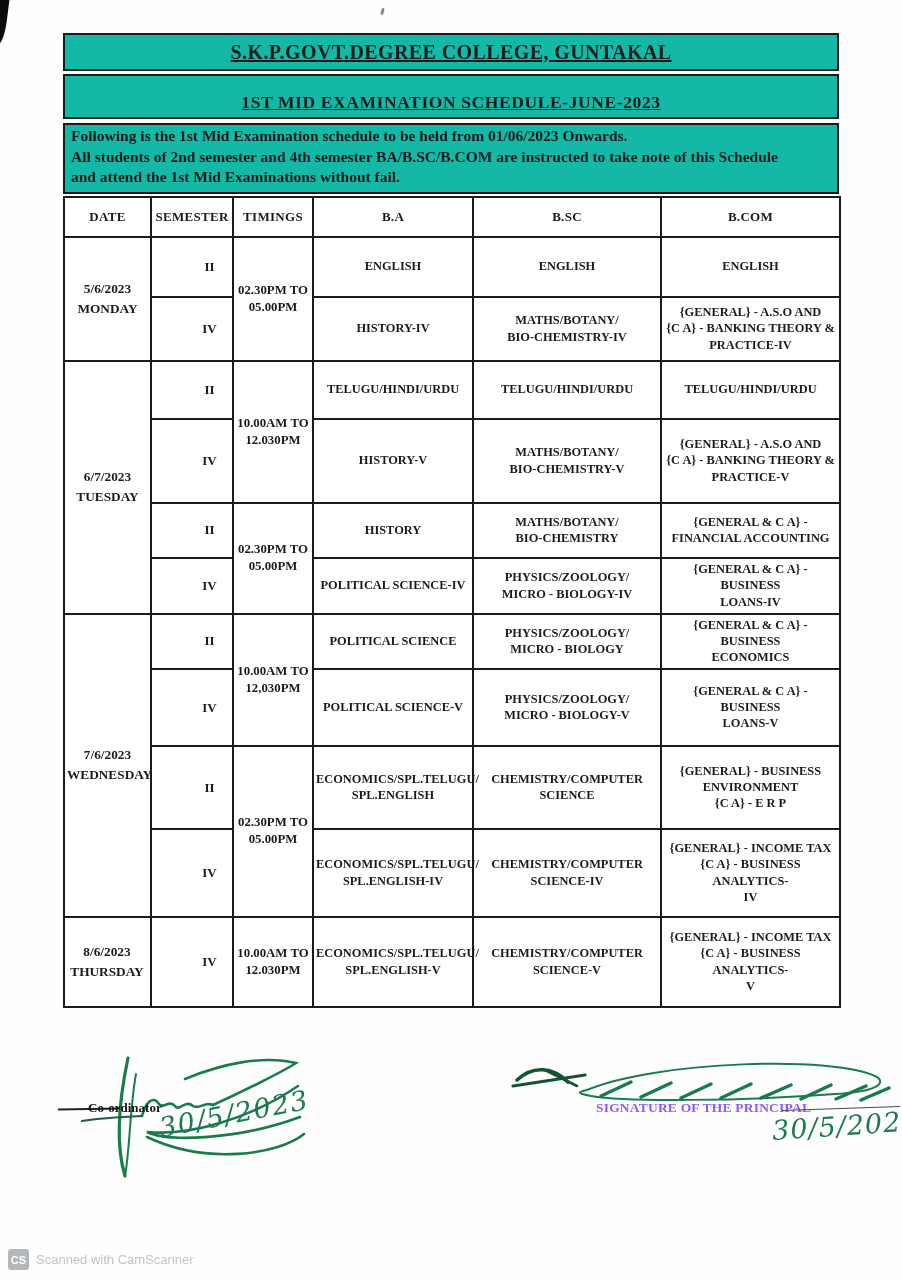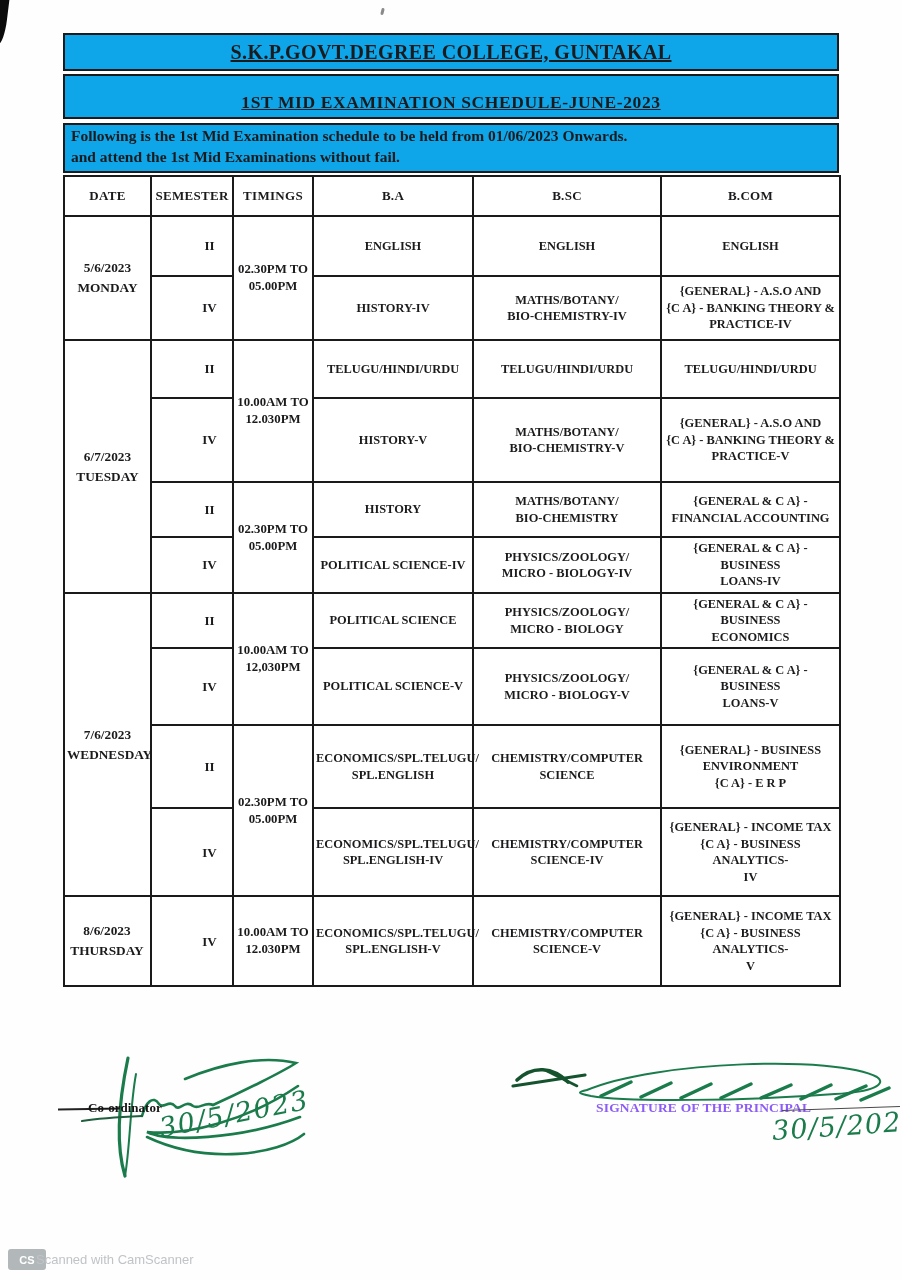--- a/index.html
+++ b/index.html
@@ -12,21 +12,21 @@
   body{font-family:"Liberation Serif", serif; color:var(--ink-black);}
   .sheet{position:relative;width:902px;height:1280px;background:#fefefe;overflow:hidden;}
 
   
   .corner-mark{position:absolute;left:-4px;top:-6px;width:11px;height:50px;background:#0b0b0b;
     border-radius:0 0 70% 70%;transform:rotate(7deg);}
   .speck{position:absolute;left:381px;top:8px;width:3px;height:7px;background:#8a8a8a;
     border-radius:2px;transform:rotate(14deg);}
 
   
-  .box{margin-left:63px;margin-right:63px;border:2px solid var(--border);background:#0ea5e9;}
+  .box{margin-left:63px;margin-right:63px;border:2px solid var(--border);background:#14b8a6;}
   .college-box{margin-top:33px;padding:6px 4px 5px;text-align:center;}
   .college-title{font-size:20px;font-weight:bold;letter-spacing:.4px;text-decoration:underline;}
   .schedule-box{margin-top:3px;padding:16px 4px 4px;text-align:center;}
   .schedule-title{font-size:17.5px;font-weight:bold;letter-spacing:.6px;text-decoration:underline;}
   .notice-box{margin-top:4px;padding:1px 6px 4px;}
   .notice-line{font-size:15.5px;font-weight:bold;line-height:20.5px;}
 
   
   table.sched{margin:2px 63px 0;border-collapse:collapse;width:776px;table-layout:fixed;background:#fff;}
   .sched th,.sched td{border:2px solid var(--border);text-align:center;vertical-align:middle;
@@ -47,21 +47,21 @@
     transform:rotate(-1deg);}
   .coord-label{position:absolute;left:88px;top:1100px;font-size:13px;font-weight:bold;color:#141414;}
   .coord-date{position:absolute;left:158px;top:1098px;font-size:27px;font-style:italic;
     color:var(--ink-green);transform:rotate(-11deg);letter-spacing:1.5px;font-family:"DejaVu Serif",serif;}
   .principal-label{position:absolute;left:596px;top:1100px;font-size:13.5px;font-weight:bold;color:#8b5cf6;letter-spacing:.2px;}
   .principal-line{position:absolute;left:782px;top:1108px;width:118px;border-top:1.5px solid #4a4a4a;transform:rotate(-2deg);}
   .principal-date{position:absolute;left:772px;top:1110px;font-size:27px;font-style:italic;
     color:var(--ink-green);transform:rotate(-4deg);letter-spacing:1px;font-family:"DejaVu Serif",serif;}
 
   
-  .cs-badge{position:absolute;left:8px;top:1249px;width:38px;height:21px;background:#b2b7ba;
+  .cs-badge{position:absolute;left:8px;top:1249px;width:21px;height:21px;background:#b2b7ba;
     border-radius:3px;color:#fff;font:bold 11px "Liberation Sans",sans-serif;
     display:flex;align-items:center;justify-content:center;}
   .cs-text{position:absolute;left:36px;top:1252px;color:#c0c4c7;
     font:13px "Liberation Sans",sans-serif;}
 </style>
 </head>
 <body>
 
 <div class="sheet">
 
@@ -71,20 +71,21 @@
   <div class="box college-box">
     <div class="college-title">S.K.P.GOVT.DEGREE COLLEGE, GUNTAKAL</div>
   </div>
 
   <div class="box schedule-box">
     <div class="schedule-title">1ST MID EXAMINATION SCHEDULE-JUNE-2023</div>
   </div>
 
   <div class="box notice-box">
     <div class="notice-line">Following is the 1st Mid Examination schedule to be held from 01/06/2023 Onwards.</div>
+    <div class="notice-line">All students of 2nd semester and 4th semester BA/B.SC/B.COM are instructed to take note of this Schedule</div>
     <div class="notice-line">and attend the 1st Mid Examinations without fail.</div>
   </div>
 
   <table class="sched">
     <colgroup>
       <col style="width:87px">
         <col style="width:82px">
         <col style="width:80px">
       <col style="width:160px">
         <col style="width:188px">

